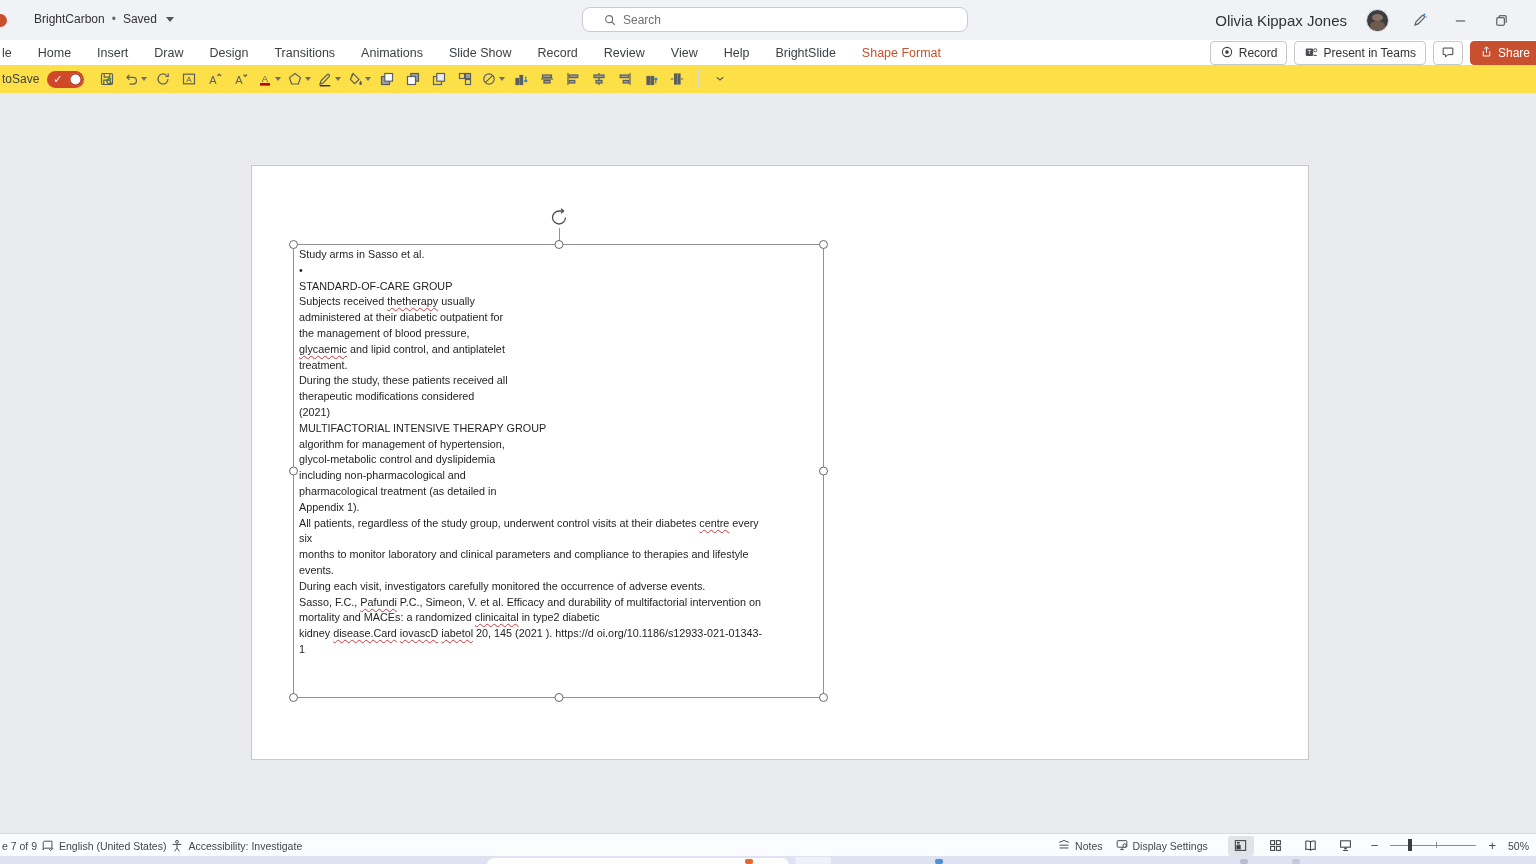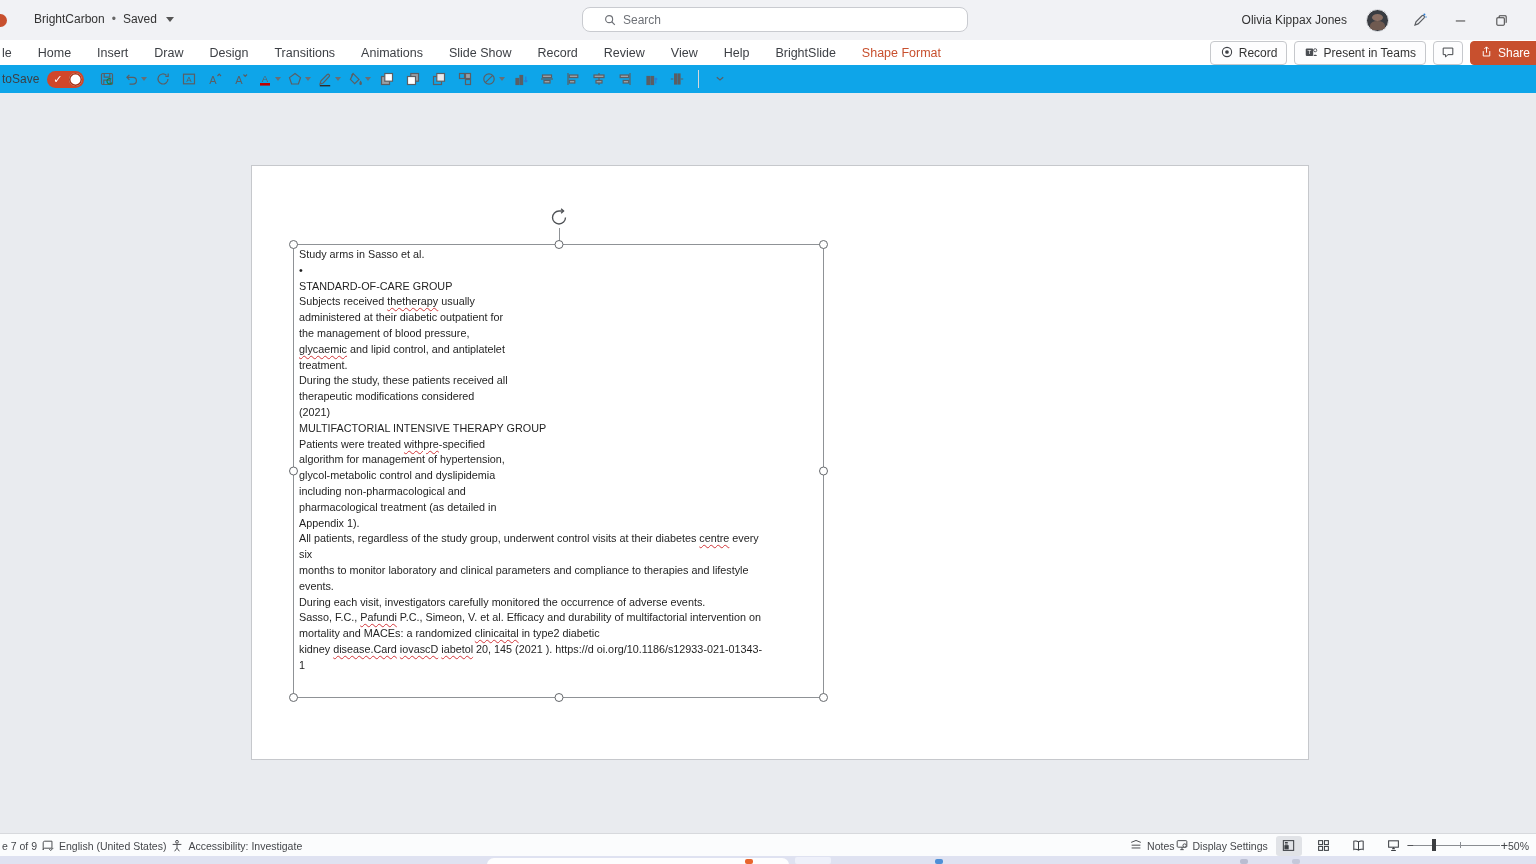--- a/index.html
+++ b/index.html
@@ -8,38 +8,38 @@
 
   
   .titlebar{position:absolute;left:0;top:0;width:1536px;height:40px;background:#f1f2f5;}
   .app-icon-partial{position:absolute;left:-6px;top:14px;width:13px;height:13px;border-radius:50%;background:#c8502e;}
   .doc-info{position:absolute;left:34px;top:12px;display:flex;align-items:center;gap:7px;font-size:12px;color:#333;cursor:default;}
   .doc-info .sep{color:#666;}
   .caret-down{width:0;height:0;border-left:4px solid transparent;border-right:4px solid transparent;border-top:5px solid #555;display:inline-block;margin-left:2px;}
   .search-box{position:absolute;left:582px;top:7px;width:386px;height:25px;background:#fff;border:1px solid #c9cbd0;border-radius:8px;display:flex;align-items:center;gap:9px;padding-left:22px;box-sizing:border-box;}
   .search-box .ph{font-size:12px;color:#6e7177;}
   .title-right{position:absolute;right:0;top:0;height:40px;display:flex;align-items:center;gap:19px;padding-right:24px;}
-  .user-name{font-size:12px;color:#333;}
+  .user-name{font-size:15px;color:#333;}
   .avatar{width:21px;height:21px;border-radius:50%;background:#3a3d42;overflow:hidden;position:relative;border:1px solid #e8e9ec;}
   .avatar:before{content:"";position:absolute;left:5px;top:4px;width:11px;height:7px;border-radius:50%;background:#8a6f63;}
   .avatar:after{content:"";position:absolute;left:3px;top:11px;width:15px;height:9px;border-radius:50% 50% 0 0;background:#6f5a50;}
   .tb-icon{display:inline-flex;align-items:center;justify-content:center;width:22px;height:22px;}
 
   
   .menubar{position:absolute;left:0;top:40px;width:1536px;height:25px;background:#ffffff;display:flex;align-items:center;}
   .menu-left{display:flex;align-items:center;gap:26px;padding-left:2px;}
   .menu-item{font-size:12.5px;color:#3c3f44;white-space:nowrap;cursor:default;}
   .menu-item.active{color:#c8502e;}
   .menu-right{position:absolute;right:0;top:1px;display:flex;align-items:center;gap:7px;padding-right:2px;}
   .mbtn{display:flex;align-items:center;gap:5px;border:1px solid #c6c8cc;background:#fdfdfe;border-radius:4px;font-size:12px;color:#333;padding:2px 9px;height:18px;}
   .mbtn-sq{padding:2px 7px;}
   .share-btn{display:flex;align-items:center;gap:5px;background:#c8502e;border:1px solid #c8502e;border-radius:4px;font-size:12px;color:#fff;padding:2px 9px;height:18px;margin-right:-6px;}
 
   
-  .ribbon{position:absolute;left:0;top:65px;width:1536px;height:28px;background:#0ea5e9;border-bottom:1px solid #d5d7db;display:flex;align-items:center;}
+  .ribbon{position:absolute;left:0;top:65px;width:1536px;height:28px;background:#fde047;border-bottom:1px solid #d5d7db;display:flex;align-items:center;}
   .autosave-label{font-size:12px;color:#3c3f44;margin-left:2px;}
   .autosave-toggle{position:relative;width:37px;height:17px;border-radius:9px;background:#d0472a;margin-left:8px;margin-right:12px;}
   .autosave-toggle .chk{position:absolute;left:6px;top:2px;color:#fff;font-size:11px;font-weight:bold;}
   .autosave-toggle .knob{position:absolute;right:2px;top:2px;width:13px;height:13px;border-radius:50%;background:#fff;box-shadow:inset 0 0 0 1.5px #a83418;}
   .toolbar{display:flex;align-items:center;gap:4px;}
   .tbtn{display:flex;align-items:center;justify-content:center;min-width:20px;height:22px;padding:0 1px;border-radius:3px;}
   .tbtn .dd{width:0;height:0;border-left:3px solid transparent;border-right:3px solid transparent;border-top:4px solid #6a6d72;margin-left:2px;}
   .tsep{width:1px;height:18px;background:#d5d7db;margin:0 6px;}
 
   
@@ -49,21 +49,21 @@
   .tb-text{position:absolute;left:5px;top:2px;width:524px;}
   .tb-line{font-size:10.8px;line-height:15.8px;color:#1f1f1f;white-space:pre;}
   .sq{text-decoration-line:underline;text-decoration-style:wavy;text-decoration-color:#d13438;text-decoration-thickness:1px;text-underline-offset:2px;}
   .handle{position:absolute;width:7px;height:7px;border-radius:50%;background:#fff;border:1.3px solid #65686c;box-sizing:content-box;}
   .rotate-handle{position:absolute;left:50%;top:-38px;transform:translateX(-50%);}
   .rotate-line{position:absolute;left:50%;top:-17px;width:1px;height:17px;background:#8f9296;}
 
   
   .statusbar{position:absolute;left:0;top:833px;width:1536px;height:23px;background:#fbfcfd;border-top:1px solid #d7d9dd;font-size:10.5px;color:#45474b;}
   .status-left{position:absolute;left:2px;top:0;height:23px;display:flex;align-items:center;gap:4px;}
-  .status-right{position:absolute;right:0;top:0;height:23px;display:flex;align-items:center;padding-right:4px;}
+  .status-right{position:absolute;right:0;top:0;height:23px;display:flex;align-items:center;gap:12px;padding-right:4px;}
   .sb-item{display:flex;align-items:center;gap:4px;white-space:nowrap;}
   .view-group{display:flex;align-items:center;gap:9px;margin-left:8px;}
   .view-btn{display:flex;align-items:center;justify-content:center;width:26px;height:20px;border-radius:3px;}
   .view-btn.active{background:#e1e3e7;}
   .zoom-track{position:relative;width:86px;height:1px;background:#8a8d92;}
   .zoom-knob{position:absolute;left:18px;top:-6px;width:4px;height:12px;background:#3b3d40;}
   .zoom-tick{position:absolute;left:46px;top:-3px;width:1px;height:6px;background:#8a8d92;}
   .zoom-sign{font-size:13px;color:#45474b;}
   .zoom-label{font-size:10.5px;color:#45474b;min-width:24px;}
 
@@ -417,21 +417,20 @@
           <div class="tb-line">STANDARD-OF-CARE GROUP</div>
           <div class="tb-line">Subjects received <span class="sq">thetherapy</span> usually</div>
           <div class="tb-line">administered at their diabetic outpatient for</div>
           <div class="tb-line">the management of blood pressure,</div>
           <div class="tb-line"><span class="sq">glycaemic</span> and lipid control, and antiplatelet</div>
           <div class="tb-line">treatment.</div>
           <div class="tb-line">During the study, these patients received all</div>
           <div class="tb-line">therapeutic modifications considered</div>
           <div class="tb-line">(2021)</div>
           <div class="tb-line">MULTIFACTORIAL INTENSIVE THERAPY GROUP</div>
-          <div class="tb-line">Patients were treated <span class="sq">withpre</span>-specified</div>
           <div class="tb-line">algorithm for management of hypertension,</div>
           <div class="tb-line">glycol-metabolic control and dyslipidemia</div>
           <div class="tb-line">including non-pharmacological and</div>
           <div class="tb-line">pharmacological treatment (as detailed in</div>
           <div class="tb-line">Appendix 1).</div>
           <div class="tb-line">All patients, regardless of the study group, underwent control visits at their diabetes <span class="sq">centre</span> every</div>
           <div class="tb-line">six</div>
           <div class="tb-line">months to monitor laboratory and clinical parameters and compliance to therapies and lifestyle</div>
           <div class="tb-line">events.</div>
           <div class="tb-line">During each visit, investigators carefully monitored the occurrence of adverse events.</div>

